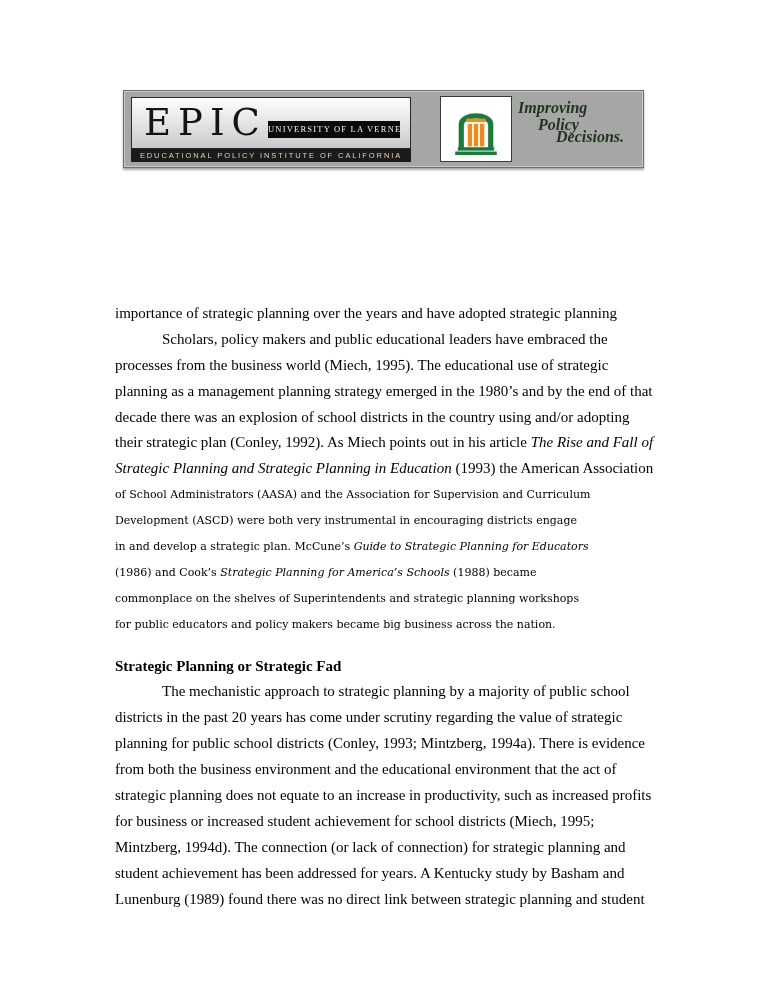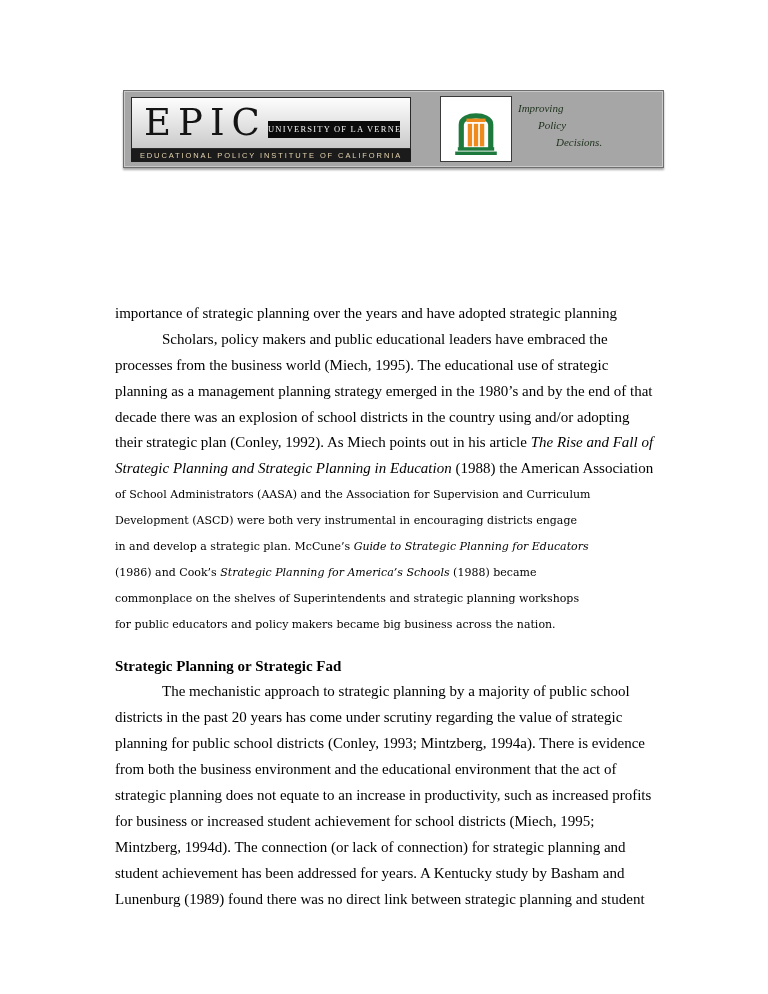--- a/index.html
+++ b/index.html
@@ -2,39 +2,39 @@
 <html><head>
 <meta charset="utf-8">
 <style>
   html,body{margin:0;padding:0;background:#ffffff;}
   .page{position:relative;width:768px;height:994px;background:#ffffff;overflow:hidden;
         font-family:"Liberation Serif",serif;color:#000;}
 
   
   .banner{position:absolute;left:123px;top:90px;width:519px;height:76px;
           background:#a6a6a6;border:1px solid #6e6e6e;
-          box-shadow:inset 0 0 0 1px #c9c9c9, 0 2px 2px rgba(0,0,0,.35);padding-left:20px;}
+          box-shadow:inset 0 0 0 1px #c9c9c9, 0 2px 2px rgba(0,0,0,.35);}
   .epic-box{position:absolute;left:7px;top:6px;width:278px;height:50px;
             background:linear-gradient(180deg,#fdfdfd 0%,#e2e2e2 55%,#c9c9c9 100%);
             border:1px solid #2a2a2a;}
   .epic-text{position:absolute;left:12px;top:1px;font-family:"DejaVu Serif",serif;
              font-size:37px;line-height:48px;letter-spacing:7px;color:#141414;}
   .ulv-bar{position:absolute;left:144px;top:30px;width:132px;height:17px;background:#0a0a0a;
            color:#f2f2f2;font-size:8.5px;letter-spacing:1.2px;line-height:17px;
            text-align:center;white-space:nowrap;overflow:hidden;}
   .epic-sub{position:absolute;left:7px;top:58px;width:280px;height:13px;background:#1b1b1b;
             color:#e3d3b0;font-family:"Liberation Sans",sans-serif;font-size:7.5px;
             letter-spacing:1.9px;line-height:13px;text-align:center;white-space:nowrap;overflow:hidden;}
   .icon-box{position:absolute;left:316px;top:5px;width:70px;height:64px;background:#ffffff;
             border:1px solid #3a3a3a;display:flex;align-items:center;justify-content:center;}
   .tagline{position:absolute;left:394px;top:11px;width:120px;
-           font-family:"Liberation Serif",serif;font-style:italic;font-weight:normal;
-           font-size:11px;line-height:12px;color:#21341f;}
+           font-family:"Liberation Serif",serif;font-style:italic;font-weight:bold;
+           font-size:16px;line-height:12px;color:#21341f;}
   .tagline .t2{margin-left:20px;margin-top:5px;}
-  .tagline .t3{margin-left:38px;margin-top:5px;}
+  .tagline .t3{margin-left:38px;}
 
   
   .title-block{position:absolute;top:187px;left:0;width:100%;text-align:center;
                font-size:15px;line-height:20px;}
   .title-block .title{font-weight:bold;}
 
   
   .body-text{position:absolute;left:115px;top:301px;width:545px;
              font-size:15px;line-height:25.9px;}
   .line{white-space:nowrap;height:25.9px;}
@@ -74,21 +74,21 @@
 
 
   <div class="body-text">
     <div>
         <div class="line"><span>importance of strategic planning over the years and have adopted strategic planning</span></div>
         <div class="line indent"><span>Scholars, policy makers and public educational leaders have embraced the</span></div>
         <div class="line"><span>processes from the business world (Miech, 1995). The educational use of strategic</span></div>
         <div class="line"><span>planning as a management planning strategy emerged in the 1980’s and by the end of that</span></div>
         <div class="line"><span>decade there was an explosion of school districts in the country using and/or adopting</span></div>
         <div class="line"><span>their strategic plan (Conley, 1992). As Miech points out in his article </span><span class="em">The Rise and Fall of</span></div>
-        <div class="line"><span class="em">Strategic Planning and Strategic Planning in Education</span><span> (1988) the American Association</span></div>
+        <div class="line"><span class="em">Strategic Planning and Strategic Planning in Education</span><span> (1993) the American Association</span></div>
         <div class="line alt"><span>of School Administrators (AASA) and the Association for Supervision and Curriculum</span></div>
         <div class="line alt"><span>Development (ASCD) were both very instrumental in encouraging districts engage</span></div>
         <div class="line alt"><span>in and develop a strategic plan. McCune’s </span><span class="em">Guide to Strategic Planning for Educators</span></div>
         <div class="line alt"><span>(1986) and Cook’s </span><span class="em">Strategic Planning for America’s Schools</span><span> (1988) became</span></div>
         <div class="line alt"><span>commonplace on the shelves of Superintendents and strategic planning workshops</span></div>
         <div class="line alt"><span>for public educators and policy makers became big business across the nation.</span></div>
       </div>
     <div class="line section-heading">Strategic Planning or Strategic Fad</div>
     <div>
         <div class="line indent"><span>The mechanistic approach to strategic planning by a majority of public school</span></div>

